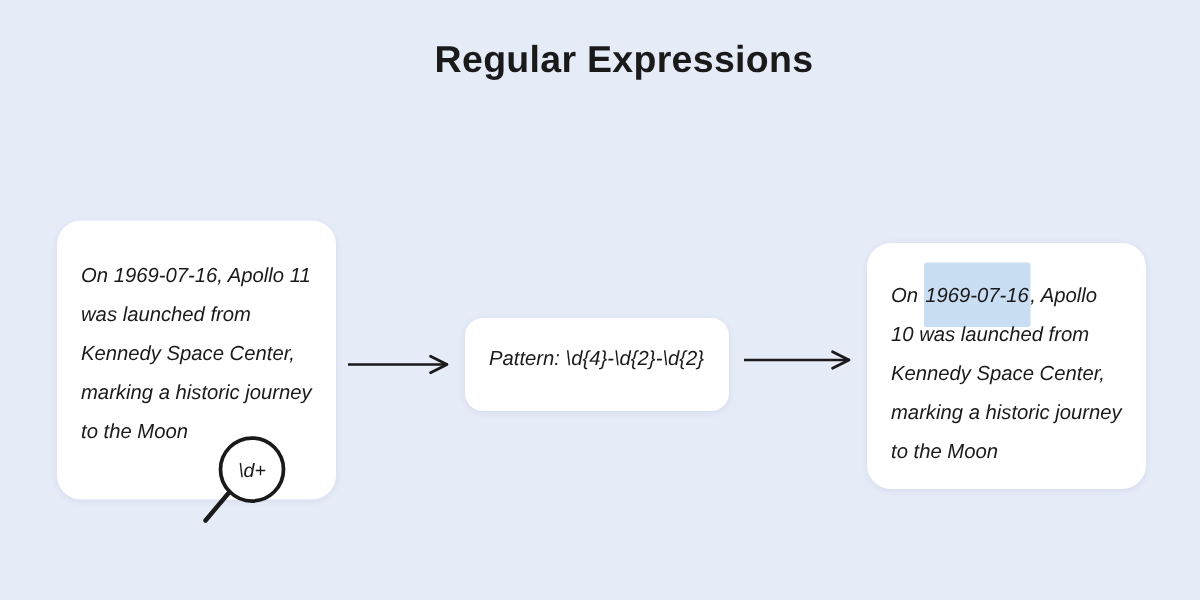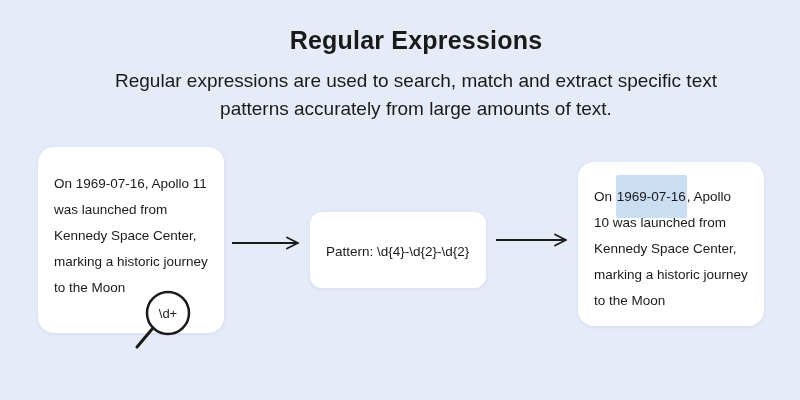--- a/index.html
+++ b/index.html
@@ -19,25 +19,26 @@
     max-width: 620px;
     font-size: 19px;
     line-height: 1.48;
   }
 
   .card {
     position: absolute;
     background: var(--card-background, #FFFFFF);
     border-radius: 16px;
     box-shadow: 0 1px 4px rgba(70, 85, 140, 0.10);
+    font-style: italic;
   }
 
   .card-input  { left: 38px;  top: 147px; width: 186px; height: 186px; padding: 24px 16px; }
   .card-output { left: 578px; top: 162px; width: 186px; height: 164px; padding: 22px 16px; }
-  .card-pattern{ left: 310px; top: 212px; width: 176px; height: 76px;  padding: 28px 16px; border-radius: 12px; }
+  .card-pattern{ left: 310px; top: 212px; width: 176px; height: 62px;  padding: 15px 16px; border-radius: 12px; }
 
   .card-text { font-size: 13.5px; line-height: 26px; }
   .pattern-text { font-size: 13.5px; line-height: 24px; }
 
   .hl {
     background: var(--match-highlight, #C9DDF3);
     border-radius: 2px;
     padding: 14px 1px;
   }
 
@@ -50,21 +51,20 @@
 
   .arrow { position: absolute; overflow: visible; }
   .arrow-left  { left: 232px; top: 234px; }
   .arrow-right { left: 496px; top: 231px; }
 </style>
 </head>
 <body>
 
 <div class="header">
   <div class="title">Regular Expressions</div>
-  <div class="subtitle">Regular expressions are used to search, match and extract specific text patterns accurately from large amounts of text.</div>
 </div>
 
 <div class="card card-input">
   <div class="card-text">On 1969-07-16, Apollo 11 was launched from Kennedy Space Center, marking a historic journey to the Moon</div>
   <svg class="magnifier" width="80" height="80" viewBox="0 0 80 80">
     <circle cx="48" cy="24" r="21" fill="#FFFFFF" stroke="#1A1A1A" stroke-width="2.5"></circle>
     <line x1="33" y1="39" x2="17" y2="58" stroke="#1A1A1A" stroke-width="3" stroke-linecap="round"></line>
     <text x="48" y="29" text-anchor="middle">\d+</text>
   </svg>
 </div>

